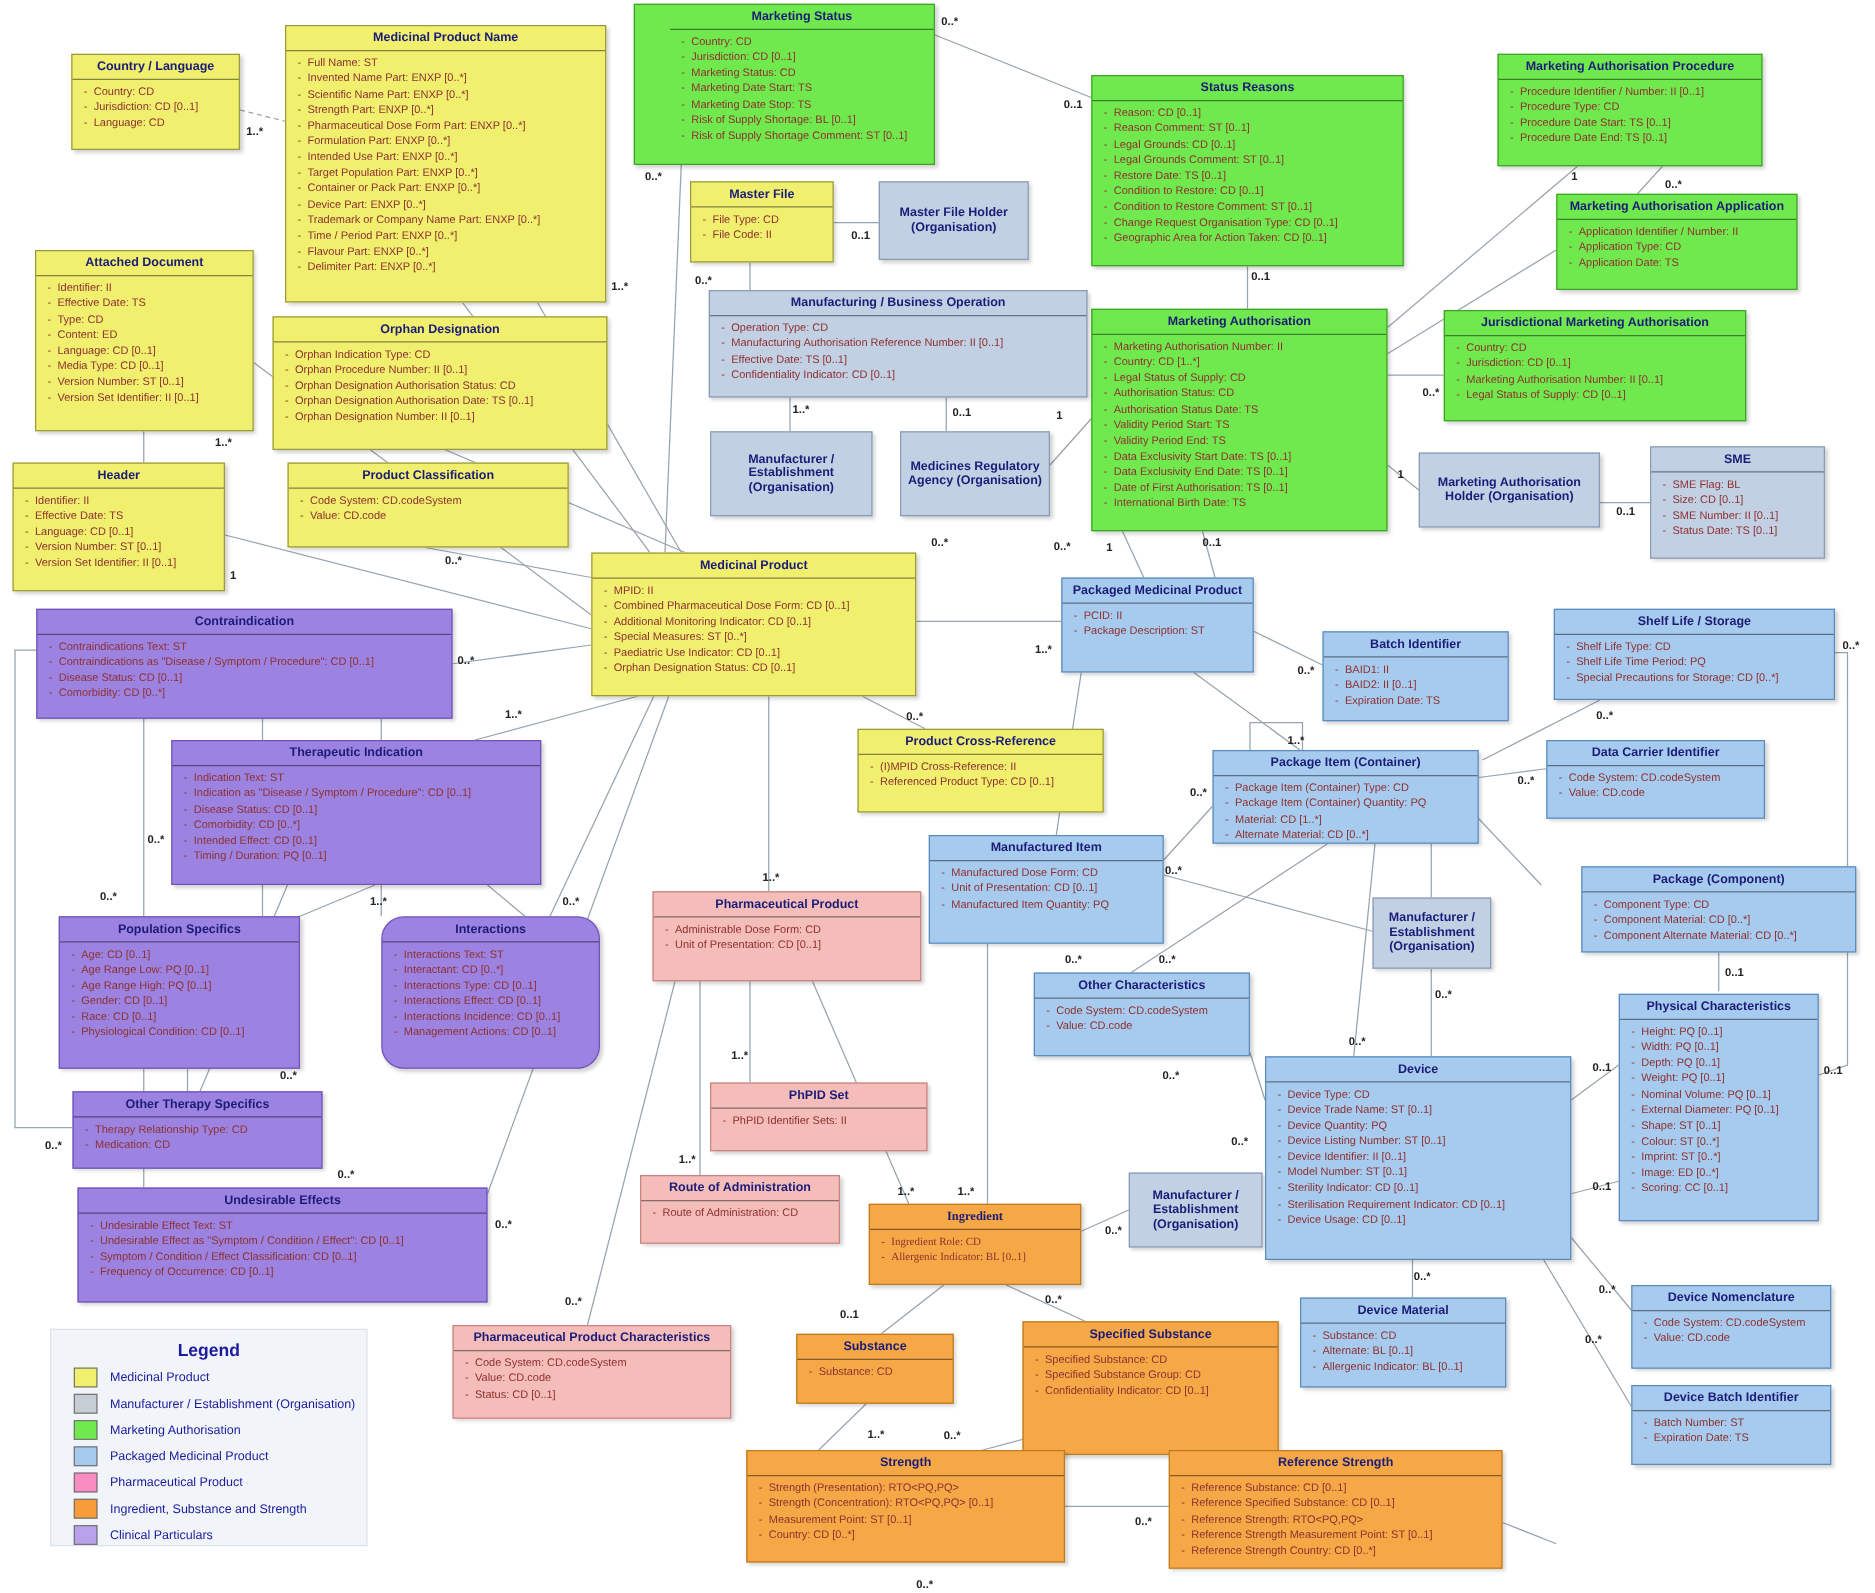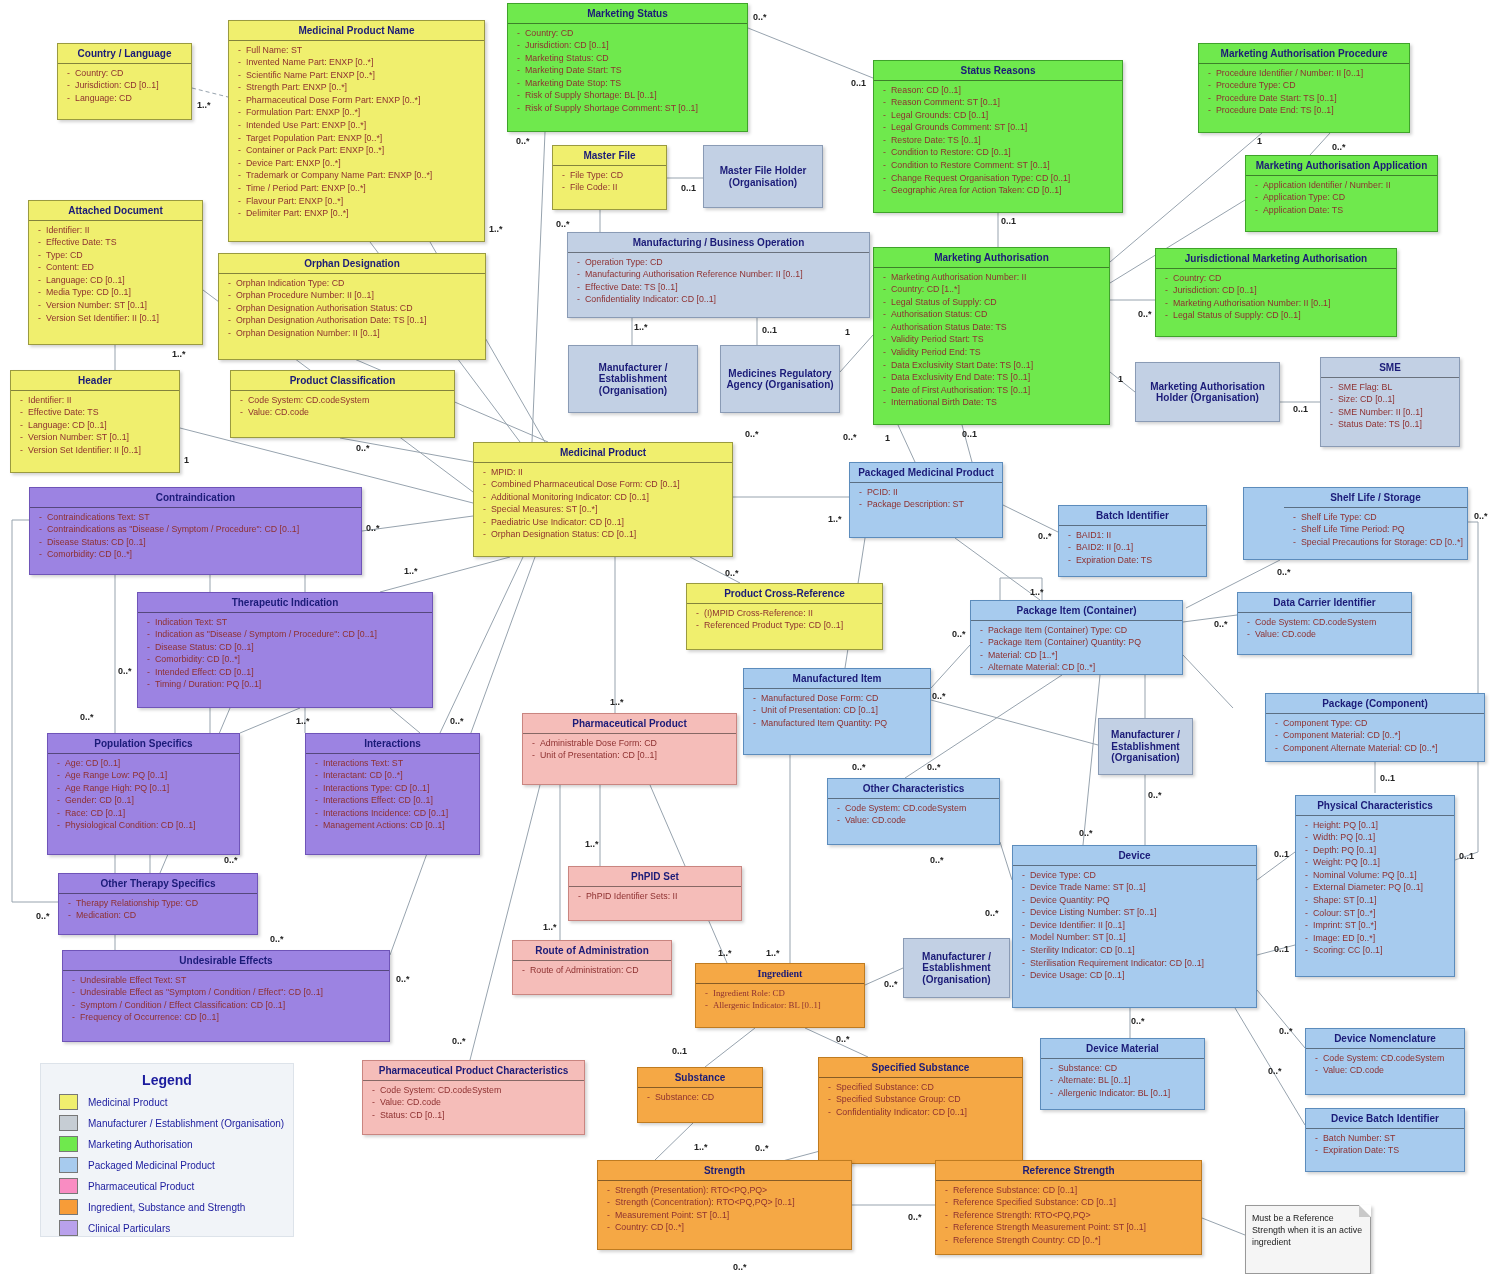--- a/index.html
+++ b/index.html
@@ -337,21 +337,21 @@
           <div class="attr">
             <span class="dash">-</span>
             <span class="atext">File Type: CD</span>
           </div>
           <div class="attr">
             <span class="dash">-</span>
             <span class="atext">File Code: II</span>
           </div>
         </div>
       </div>
-      <div class="box with-attrs" style="left: 507px; top: 3px; width: 241px; height: 129px; background: rgb(111, 233, 77); border-color: rgb(63, 163, 42);">
+      <div class="box with-attrs" style="left: 507px; top: 3px; width: 241px; height: 129px; background: rgb(111, 233, 77); border-color: rgb(63, 163, 42); padding-left: 28px;">
         <div class="box-title">Marketing Status</div>
         <div class="attrs">
           <div class="attr">
             <span class="dash">-</span>
             <span class="atext">Country: CD</span>
           </div>
           <div class="attr">
             <span class="dash">-</span>
             <span class="atext">Jurisdiction: CD [0..1]</span>
           </div>
@@ -618,21 +618,21 @@
           <div class="attr">
             <span class="dash">-</span>
             <span class="atext">BAID2: II [0..1]</span>
           </div>
           <div class="attr">
             <span class="dash">-</span>
             <span class="atext">Expiration Date: TS</span>
           </div>
         </div>
       </div>
-      <div class="box with-attrs" style="left: 1243px; top: 487px; width: 225px; height: 73px; background: rgb(167, 203, 238); border-color: rgb(92, 140, 188); padding-left: 40px;">
+      <div class="box with-attrs" style="left: 1243px; top: 487px; width: 225px; height: 73px; background: rgb(167, 203, 238); border-color: rgb(92, 140, 188);">
         <div class="box-title">Shelf Life / Storage</div>
         <div class="attrs">
           <div class="attr">
             <span class="dash">-</span>
             <span class="atext">Shelf Life Type: CD</span>
           </div>
           <div class="attr">
             <span class="dash">-</span>
             <span class="atext">Shelf Life Time Period: PQ</span>
           </div>
@@ -976,21 +976,21 @@
           <div class="attr">
             <span class="dash">-</span>
             <span class="atext">Race: CD [0..1]</span>
           </div>
           <div class="attr">
             <span class="dash">-</span>
             <span class="atext">Physiological Condition: CD [0..1]</span>
           </div>
         </div>
       </div>
-      <div class="box with-attrs" style="left: 305px; top: 733px; width: 175px; height: 122px; background: rgb(156, 131, 226); border-color: rgb(111, 84, 184);">
+      <div class="box with-attrs" style="left: 305px; top: 733px; width: 175px; height: 122px; background: rgb(156, 131, 226); border-color: rgb(111, 84, 184); border-radius: 18px;">
         <div class="box-title">Interactions</div>
         <div class="attrs">
           <div class="attr">
             <span class="dash">-</span>
             <span class="atext">Interactions Text: ST</span>
           </div>
           <div class="attr">
             <span class="dash">-</span>
             <span class="atext">Interactant: CD [0..*]</span>
           </div>
@@ -1230,16 +1230,13 @@
           <span class="legend-swatch" style="background: rgb(247, 156, 56);"></span>
           <span class="legend-label">Ingredient, Substance and Strength</span>
         </div>
         <div class="legend-item">
           <span class="legend-swatch" style="background: rgb(185, 161, 236);"></span>
           <span class="legend-label">Clinical Particulars</span>
         </div>
       </div>
   </div>
 
-  <div class="note">
-    <span>Must be a Reference Strength when it is an active ingredient</span>
-  </div>
 </div>
 
 </body></html>

